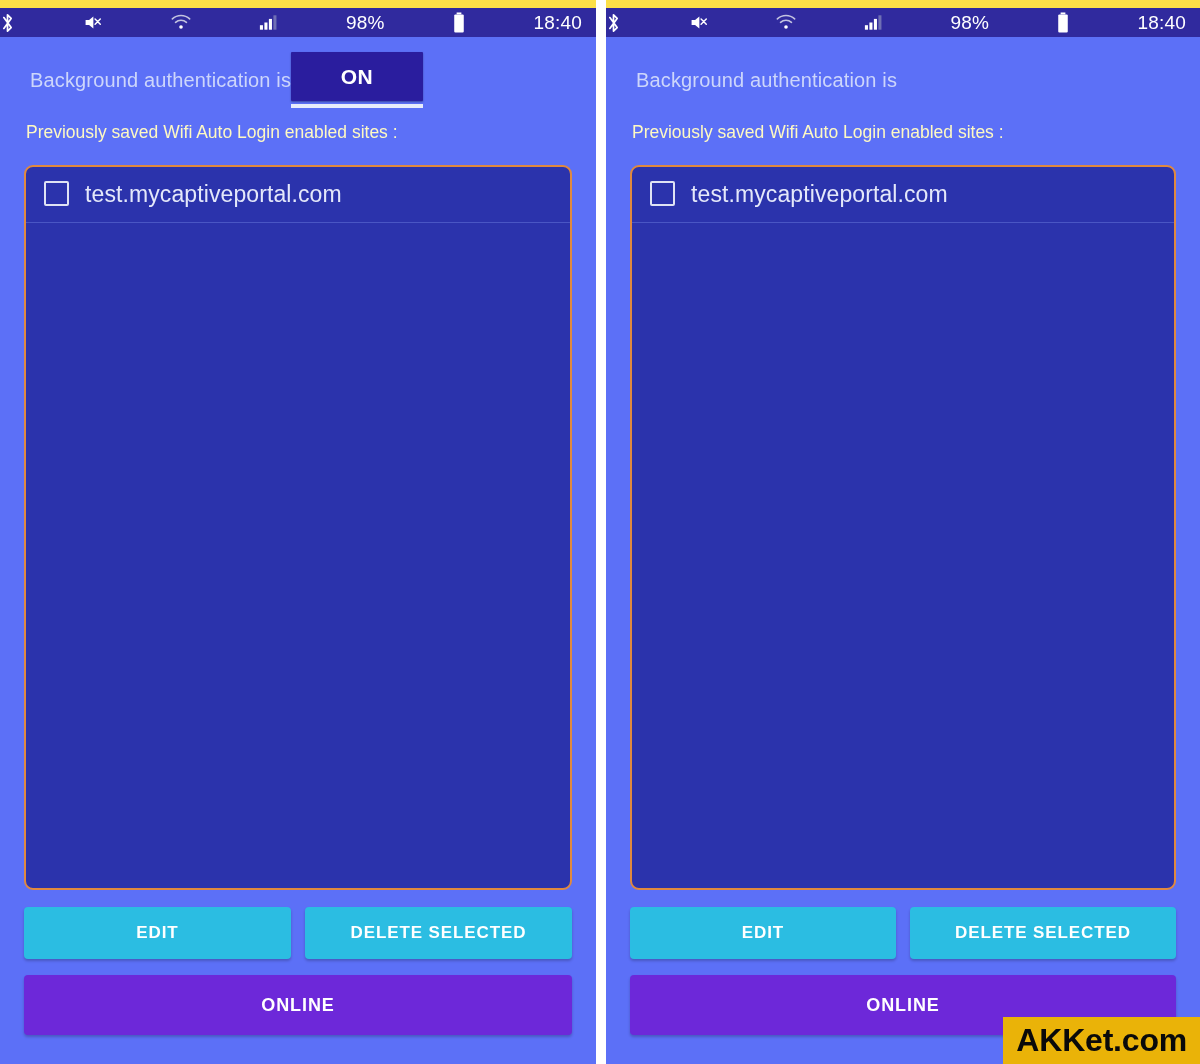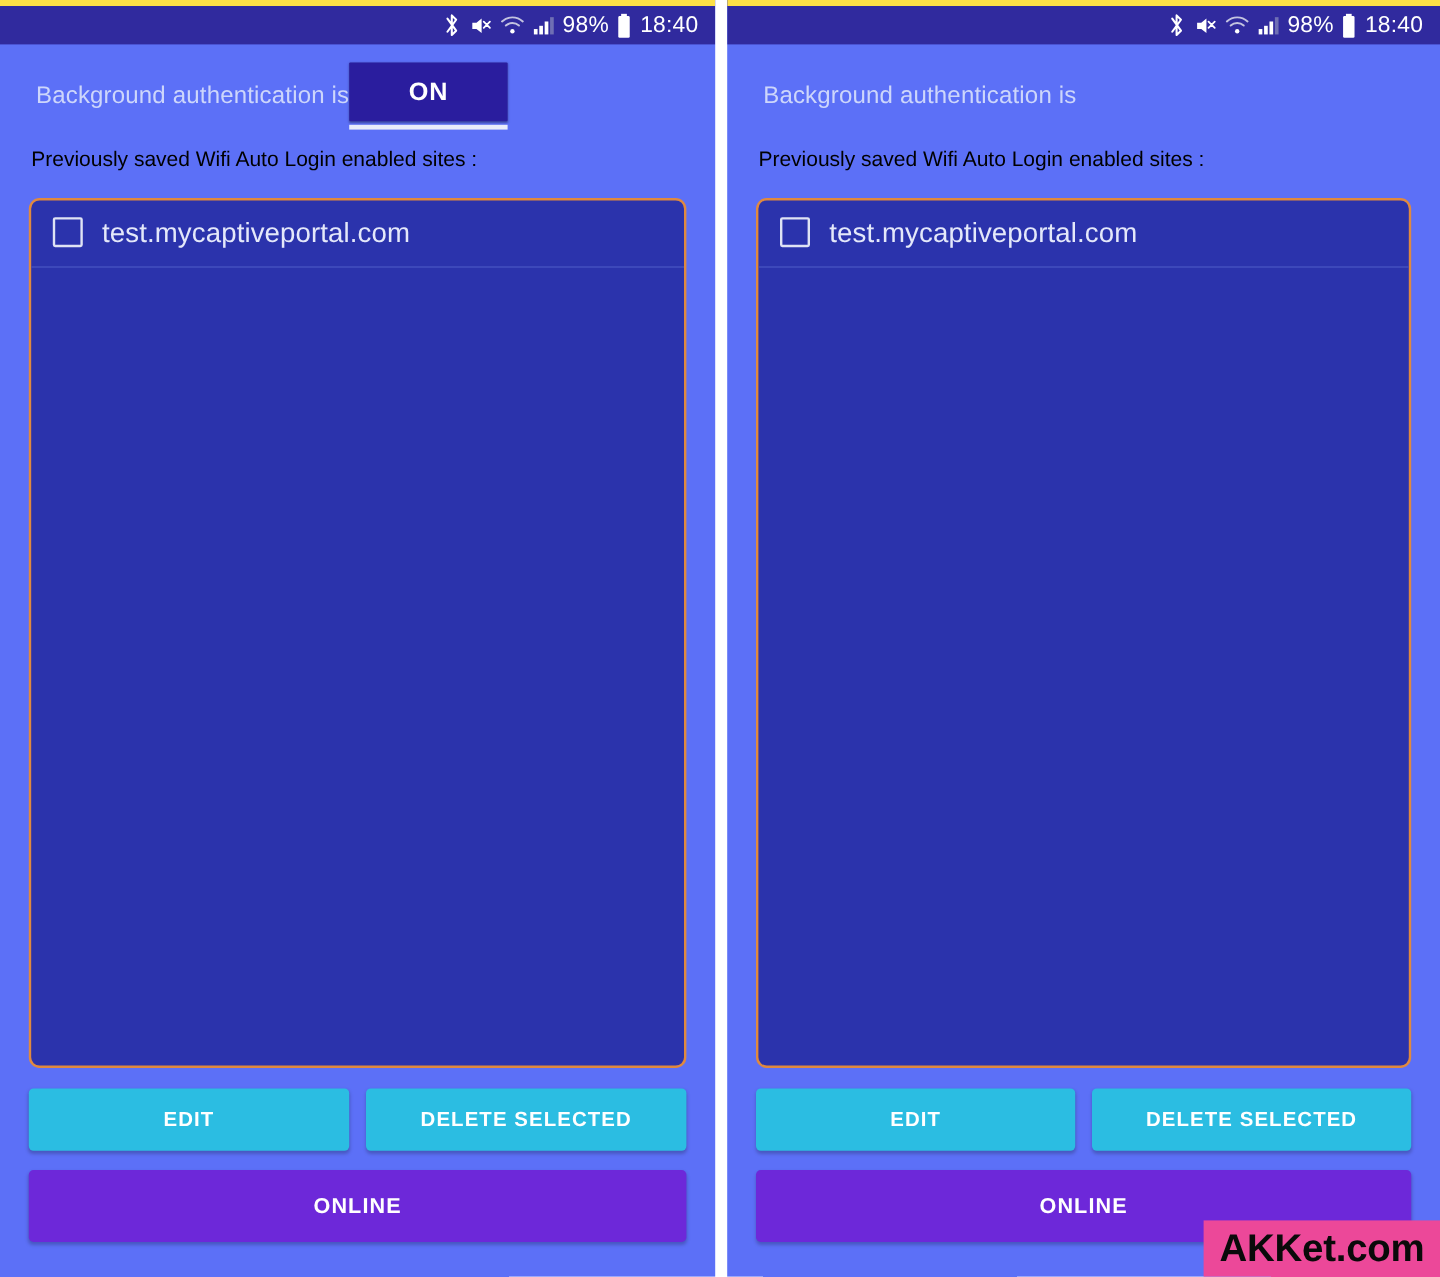--- a/index.html
+++ b/index.html
@@ -28,24 +28,24 @@
   }
   .panel-left  { width:596px; }
   .panel-gap   { width:10px; background:#ffffff; height:1064px; }
   .panel-right { width:594px; }
 
   
   .statusbar {
     position:relative;
     height:37px;
     background:#302a9e;
-    border-top:5px solid #fde047;
+    border-top:8px solid #fde047;
     display:flex;
     align-items:center;
-    justify-content:flex-end;
+    justify-content:space-between;
     padding-right:14px;
     gap:7px;
     flex:0 0 auto;
   }
   .sb-icon { display:flex; align-items:center; }
   .sb-text {
     color:#ffffff;
     font-size:19px;
     letter-spacing:0.2px;
     line-height:1;
@@ -90,21 +90,21 @@
     font-family:"Liberation Sans", sans-serif;
   }
   .toggle-underline {
     height:4px;
     background:#e8ecfb;
     margin-top:3px;
   }
 
   
   .caption {
-    color:#000000;
+    color:#fef9c3;
     font-size:17.5px;
     padding:0 0 0 26px;
     height:30px;
     line-height:18px;
     flex:0 0 auto;
     white-space:nowrap;
   }
 
   
   .listbox {
@@ -168,21 +168,21 @@
     display:block;
     width:calc(100% - 48px);
     flex:0 0 auto;
   }
   .bottom-pad { height:28px; flex:0 0 auto; }
 
   
   .watermark {
     position:absolute;
     right:0; bottom:0;
-    background:#ec4899;
+    background:#eab308;
     color:#0a0a0a;
     font-size:32px;
     font-weight:bold;
     letter-spacing:-0.2px;
     padding:7px 13px 8px 13px;
     line-height:1;
     z-index:50;
     font-family:"Liberation Sans", sans-serif;
   }
 </style>

